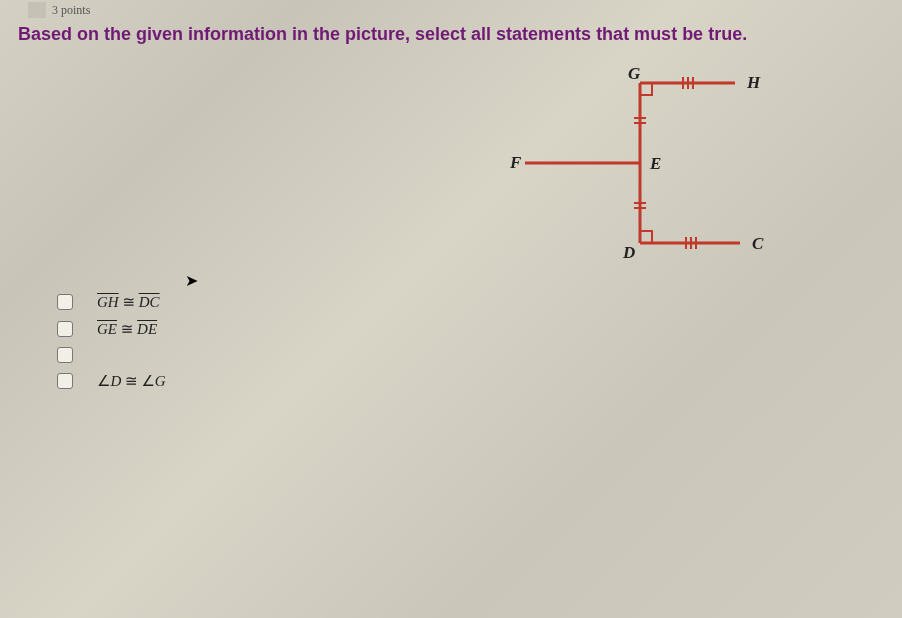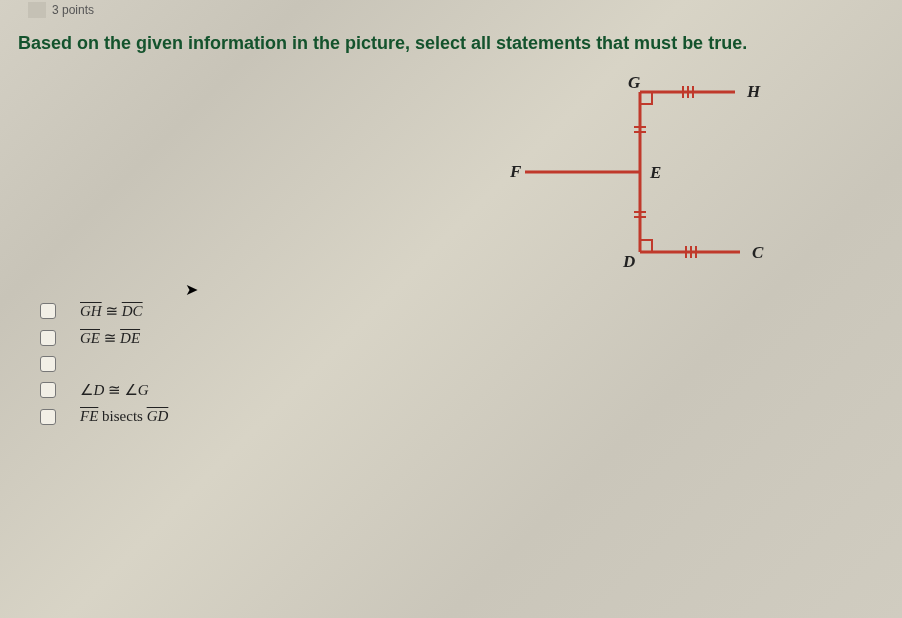--- a/index.html
+++ b/index.html
@@ -10,49 +10,49 @@
       background: linear-gradient(135deg, #d4d0c4 0%, #c8c4b8 20%, #d8d4c6 45%, #cac6ba 70%, #d0ccc0 100%);
       position: relative;
       overflow: hidden;
     }
     .points-row {
       display: flex;
       align-items: center;
       padding: 2px 0 2px 28px;
       font-size: 12px;
       color: #555;
+      font-family: Liberation Serif, serif;
     }
     .points-badge {
       width: 18px;
       height: 16px;
       background: #c5c1b5;
       margin-right: 6px;
     }
     .question-prompt {
       font-weight: bold;
       font-size: 18px;
-      color: #14532d;
+      color: #701a75;
       padding: 4px 18px 8px 18px;
-      margin-top: 9px;
     }
     .content-area {
       position: relative;
       width: 100%;
       height: 540px;
     }
     .figure {
       position: absolute;
       left: 480px;
       top: 10px;
       width: 320px;
       height: 220px;
     }
     .options {
       position: absolute;
-      left: 40px;
+      left: 57px;
       top: 240px;
     }
     .opt-row {
       display: flex;
       align-items: center;
       margin-bottom: 9px;
       font-size: 15px;
       color: #222;
       font-family: 'Times New Roman', serif;
     }
@@ -133,20 +133,16 @@
       <div class="cb"></div>
       <span><span class="ovl it">GE</span> <span>≅</span> <span class="ovl it">DE</span></span>
     </div>
     <div class="opt-row">
       <div class="cb"></div>
     </div>
     <div class="opt-row">
       <div class="cb"></div>
       <span>∠<span class="it">D</span> <span>≅</span> ∠<span class="it">G</span></span>
     </div>
-    <div class="opt-row">
-      <div class="cb"></div>
-      <span><span class="ovl it">FE</span><span> bisects </span><span class="ovl it">GD</span></span>
-    </div>
   </div>
 
   <div class="cursor">➤</div>
 </div>
 
 </body></html>

